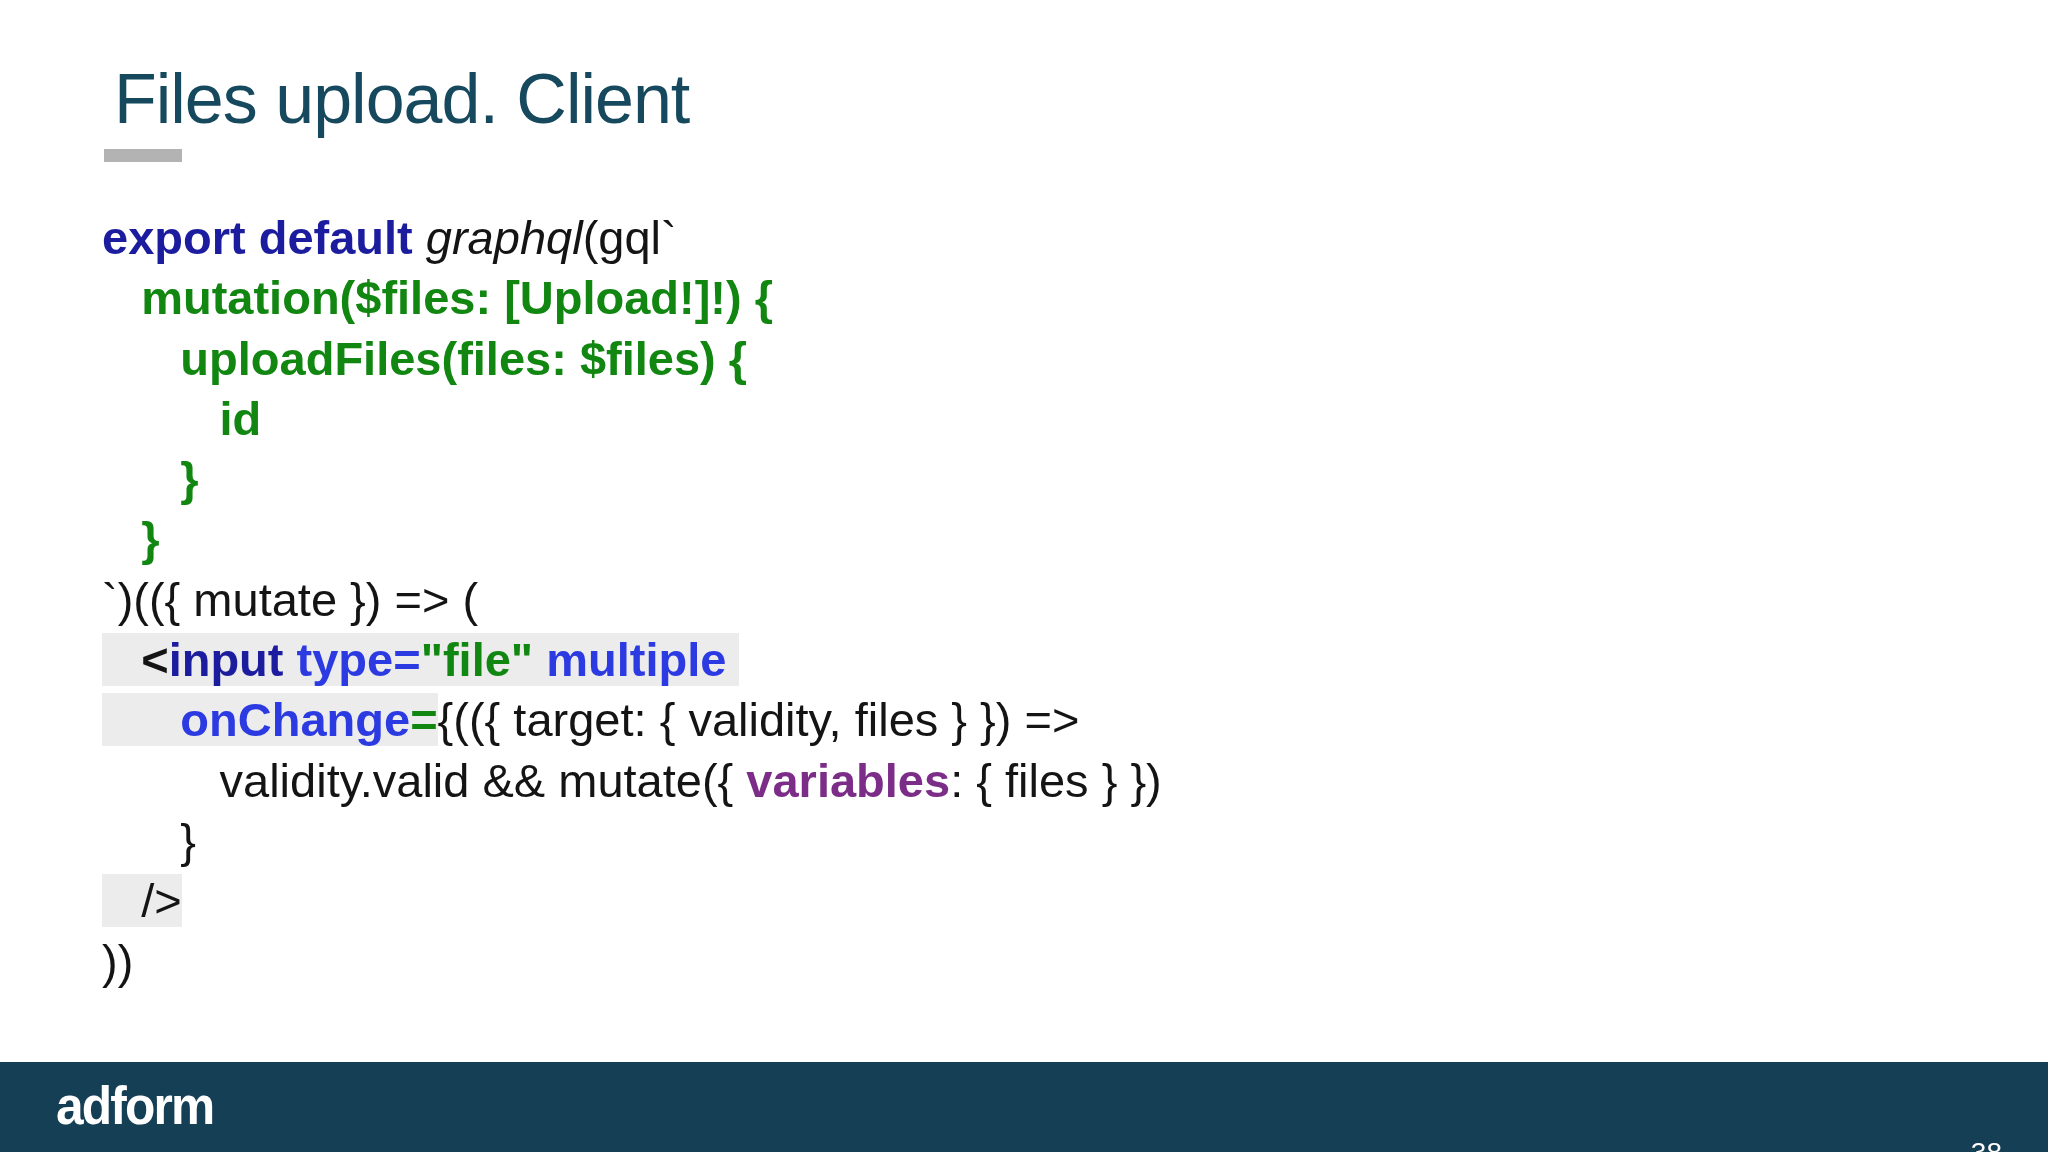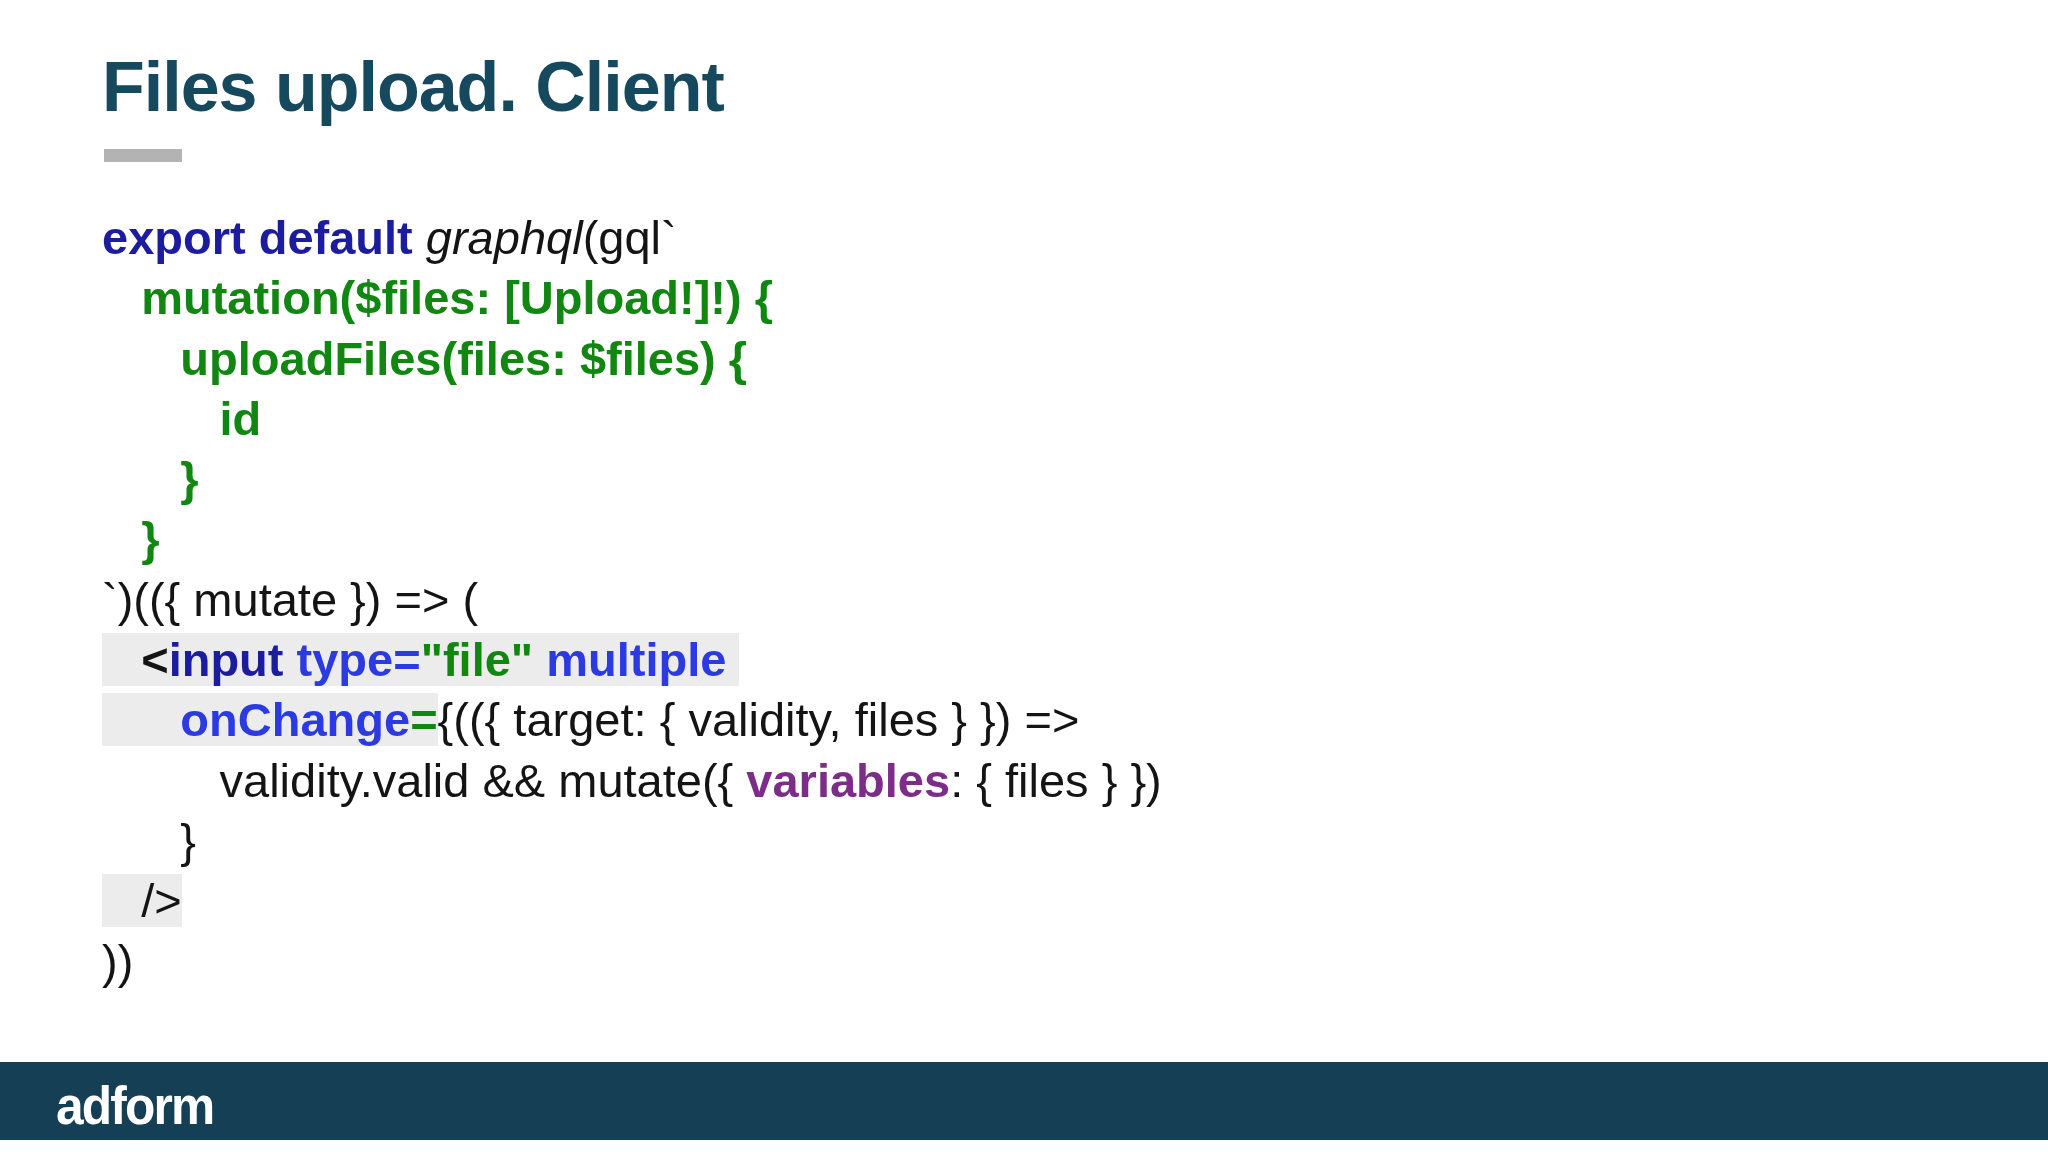--- a/index.html
+++ b/index.html
@@ -12,23 +12,23 @@
     position: relative;
     width: 2048px;
     height: 1152px;
     background: #ffffff;
     overflow: hidden;
   }
   .title {
     position: absolute;
     left: 102px;
     top: 52px;
-    margin: 0;
+    margin: 12px;
     font-size: 70px;
-    font-weight: 700;
+    font-weight: 400;
     line-height: 1;
     letter-spacing: -1px;
     color: var(--title, #17495e);
   }
   .title-rule {
     position: absolute;
     left: 104px;
     top: 149px;
     width: 78px;
     height: 13px;
@@ -50,21 +50,21 @@
   .seg.c-navy   { color: var(--navy, #1c1c9e); }
   .seg.c-blue   { color: var(--blue, #2c3ae2); }
   .seg.c-green  { color: var(--green, #118611); }
   .seg.c-purple { color: var(--purple, #7b2d87); }
   .seg.hl { background: var(--hl, #ececec); }
   .footer {
     position: absolute;
     left: 0;
     top: 1062px;
     width: 2048px;
-    height: 78px;
+    height: 90px;
     background: var(--footer, #153f54);
   }
   .logo {
     position: absolute;
     left: 56px;
     top: 0;
     height: 90px;
     line-height: 86px;
     font-size: 54px;
     font-weight: 700;

